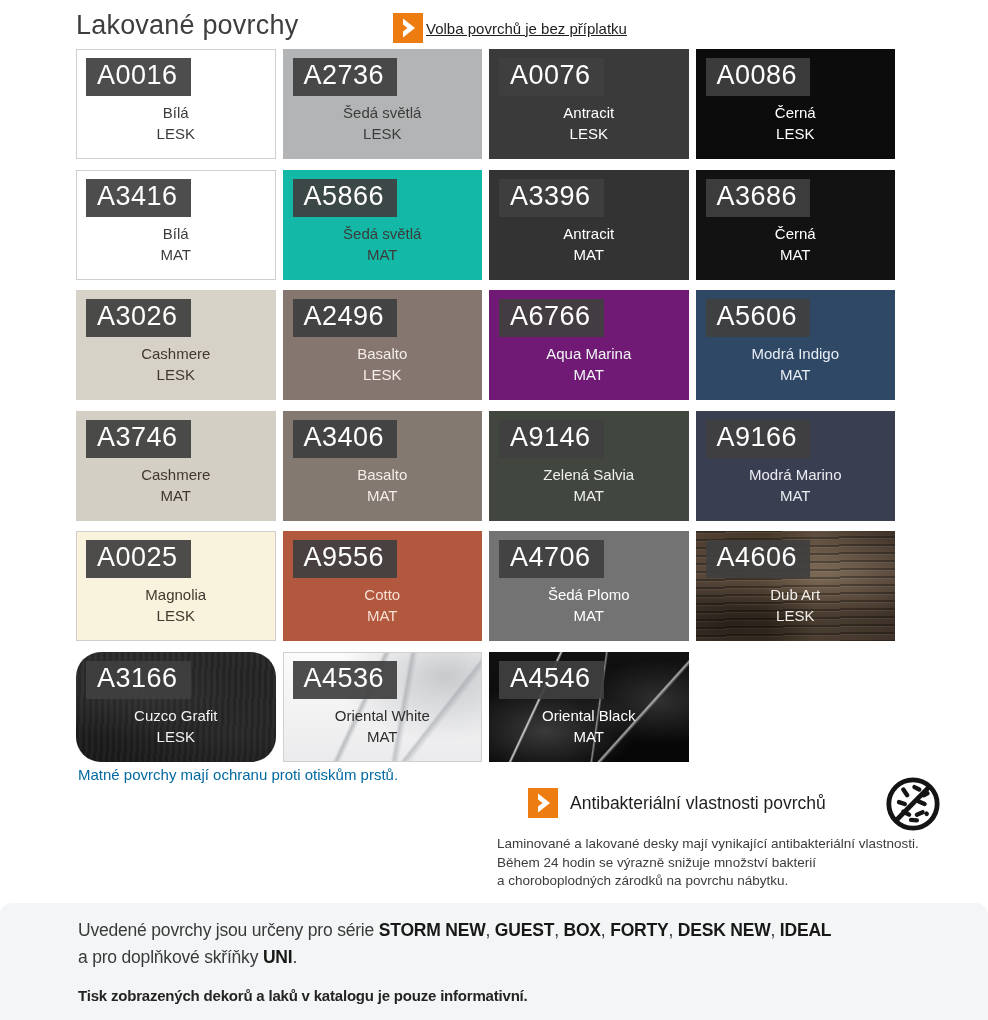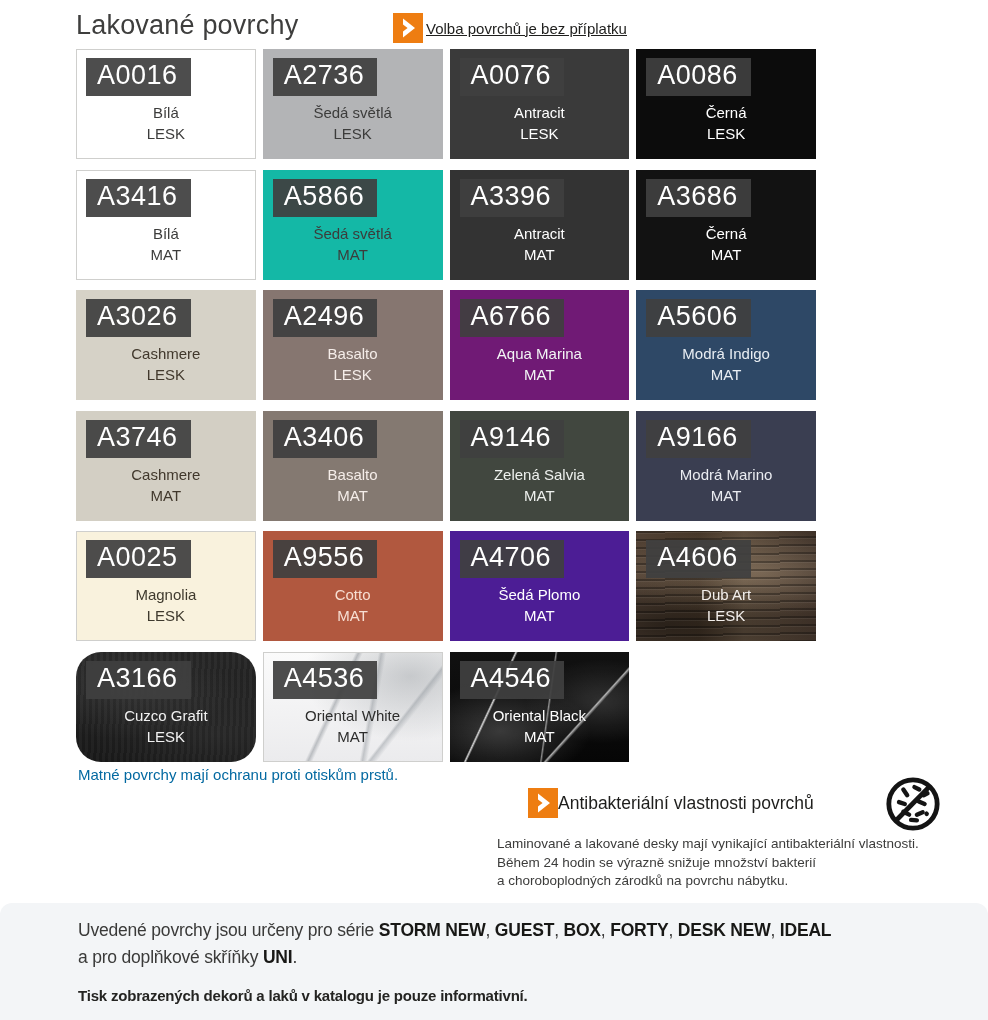--- a/index.html
+++ b/index.html
@@ -9,21 +9,21 @@
   }
   .page-title{
     position:absolute;left:76px;top:10px;margin:0;
     font-size:27px;font-weight:400;letter-spacing:0.2px;color:#3e3e3d;
   }
   .top-note{position:absolute;left:393px;top:13px;display:flex;align-items:center;gap:3px;text-decoration:underline;}
   .arrow-icon{display:inline-block;width:30px;height:30px;flex:0 0 auto;}
   .top-note-text{font-size:15px;color:#1e1e1c;}
 
   .grid{
-    position:absolute;left:76px;top:49px;width:740px;
+    position:absolute;left:76px;top:49px;width:819px;
     display:grid;grid-template-columns:repeat(4,1fr);
     column-gap:7px;row-gap:10.5px;grid-auto-rows:110px;
   }
   .swatch{position:relative;height:110px;box-sizing:border-box;}
   .swatch.bordered{box-shadow:inset 0 0 0 1px #cfcfcd;}
   .code-label{
     position:absolute;top:9px;left:10px;
     background:rgba(64,64,64,0.93);color:#ffffff;
     font-size:27px;line-height:1.15;padding:2px 13px 5px 11px;letter-spacing:0.5px;
   }
@@ -58,21 +58,21 @@
       linear-gradient(115deg, transparent 28%, rgba(255,255,255,0.8) 28.7%, transparent 29.6%),
       linear-gradient(98deg, transparent 54%, rgba(255,255,255,0.5) 54.6%, transparent 55.5%),
       linear-gradient(132deg, transparent 69%, rgba(255,255,255,0.65) 69.7%, transparent 71%),
       radial-gradient(130px 70px at 28% 72%, rgba(255,255,255,0.2), transparent 70%),
       radial-gradient(110px 60px at 85% 45%, rgba(255,255,255,0.15), transparent 70%),
       linear-gradient(180deg, #111111, #060606);
   }
 
   .matte-note{position:absolute;left:78px;top:766px;margin:0;font-size:15px;color:#0369a1;}
 
-  .antibac-head{position:absolute;left:528px;top:788px;display:flex;align-items:center;gap:0;}
+  .antibac-head{position:absolute;left:528px;top:788px;display:flex;align-items:center;gap:12px;}
   .antibac-title{font-size:17.5px;color:#1e1e1c;}
   .bacteria-icon{position:absolute;left:884px;top:775px;width:58px;height:58px;}
   .antibac-text{
     position:absolute;left:497px;top:835px;margin:0;
     font-size:13.5px;line-height:18.5px;color:#3c3c3b;
   }
 
   .footer-band{
     position:absolute;left:0;top:903px;width:988px;height:117px;
     background:#f3f5f7;border-radius:12px 12px 0 0;
@@ -224,21 +224,21 @@
         <div>LESK</div>
       </div>
     </div>
       <div class="swatch" style="background: rgb(177, 88, 63); color: rgb(247, 223, 211);">
       <span class="code-label">A9556</span>
       <div class="swatch-text">
         <div>Cotto</div>
         <div>MAT</div>
       </div>
     </div>
-      <div class="swatch" style="background: #4c1d95; color: rgb(255, 255, 255);">
+      <div class="swatch" style="background: #737373; color: rgb(255, 255, 255);">
       <span class="code-label">A4706</span>
       <div class="swatch-text">
         <div>Šedá Plomo</div>
         <div>MAT</div>
       </div>
     </div>
       <div class="swatch texture-wood" style="color: rgb(243, 239, 236);">
       <span class="code-label">A4606</span>
       <div class="swatch-text">
         <div>Dub Art</div>

